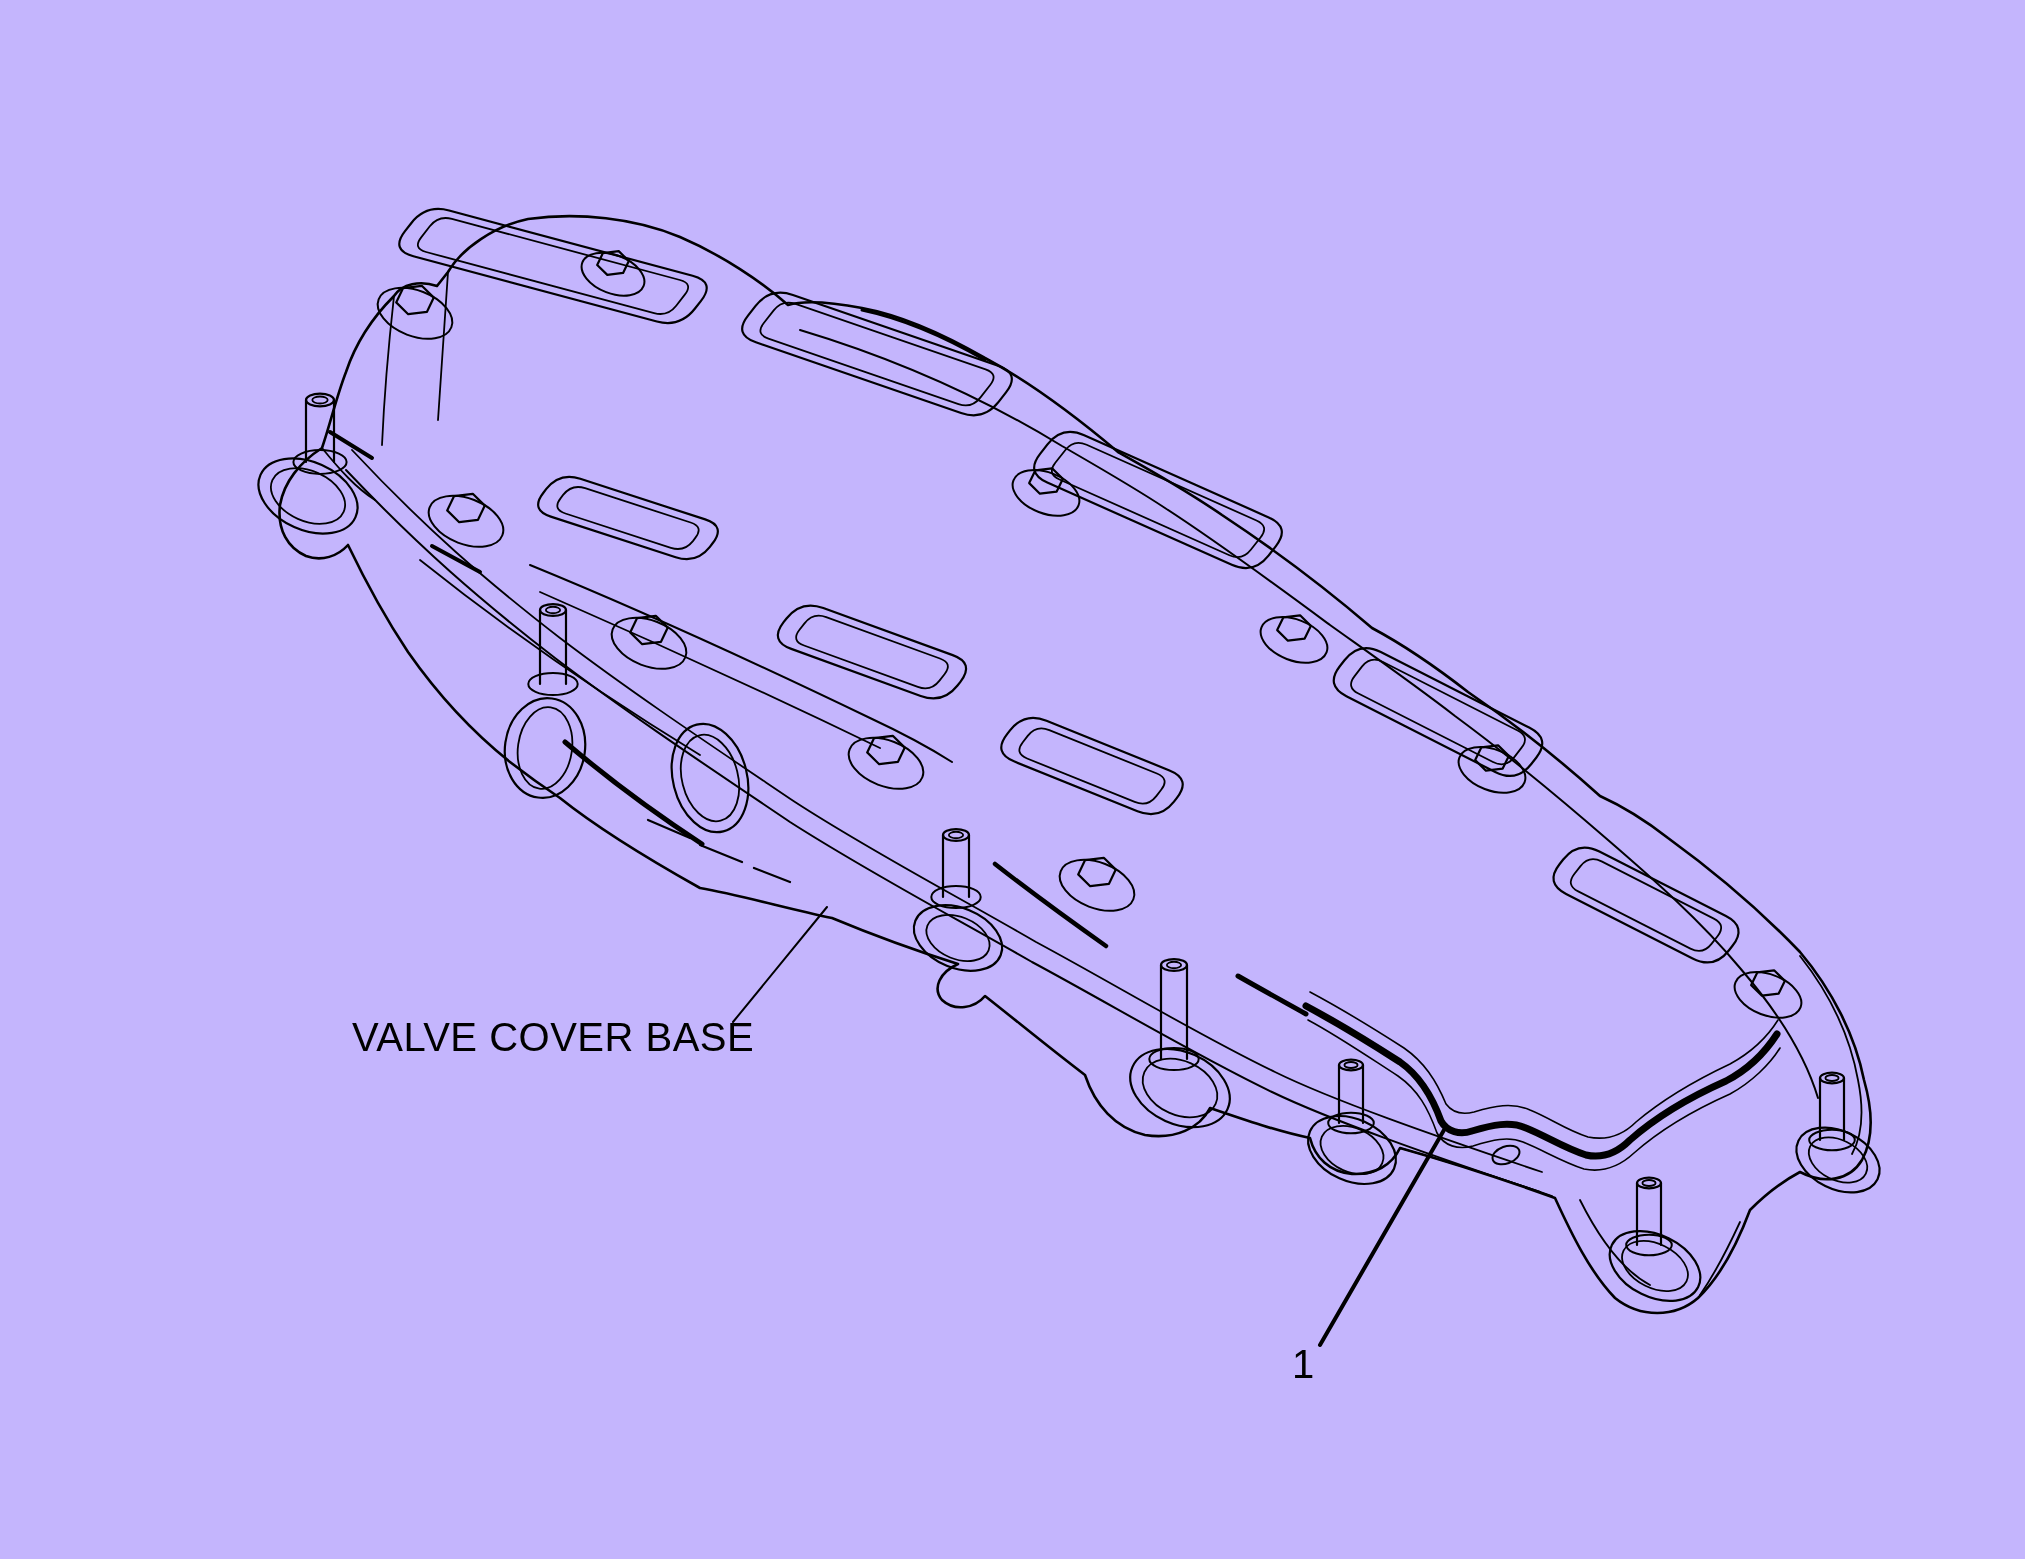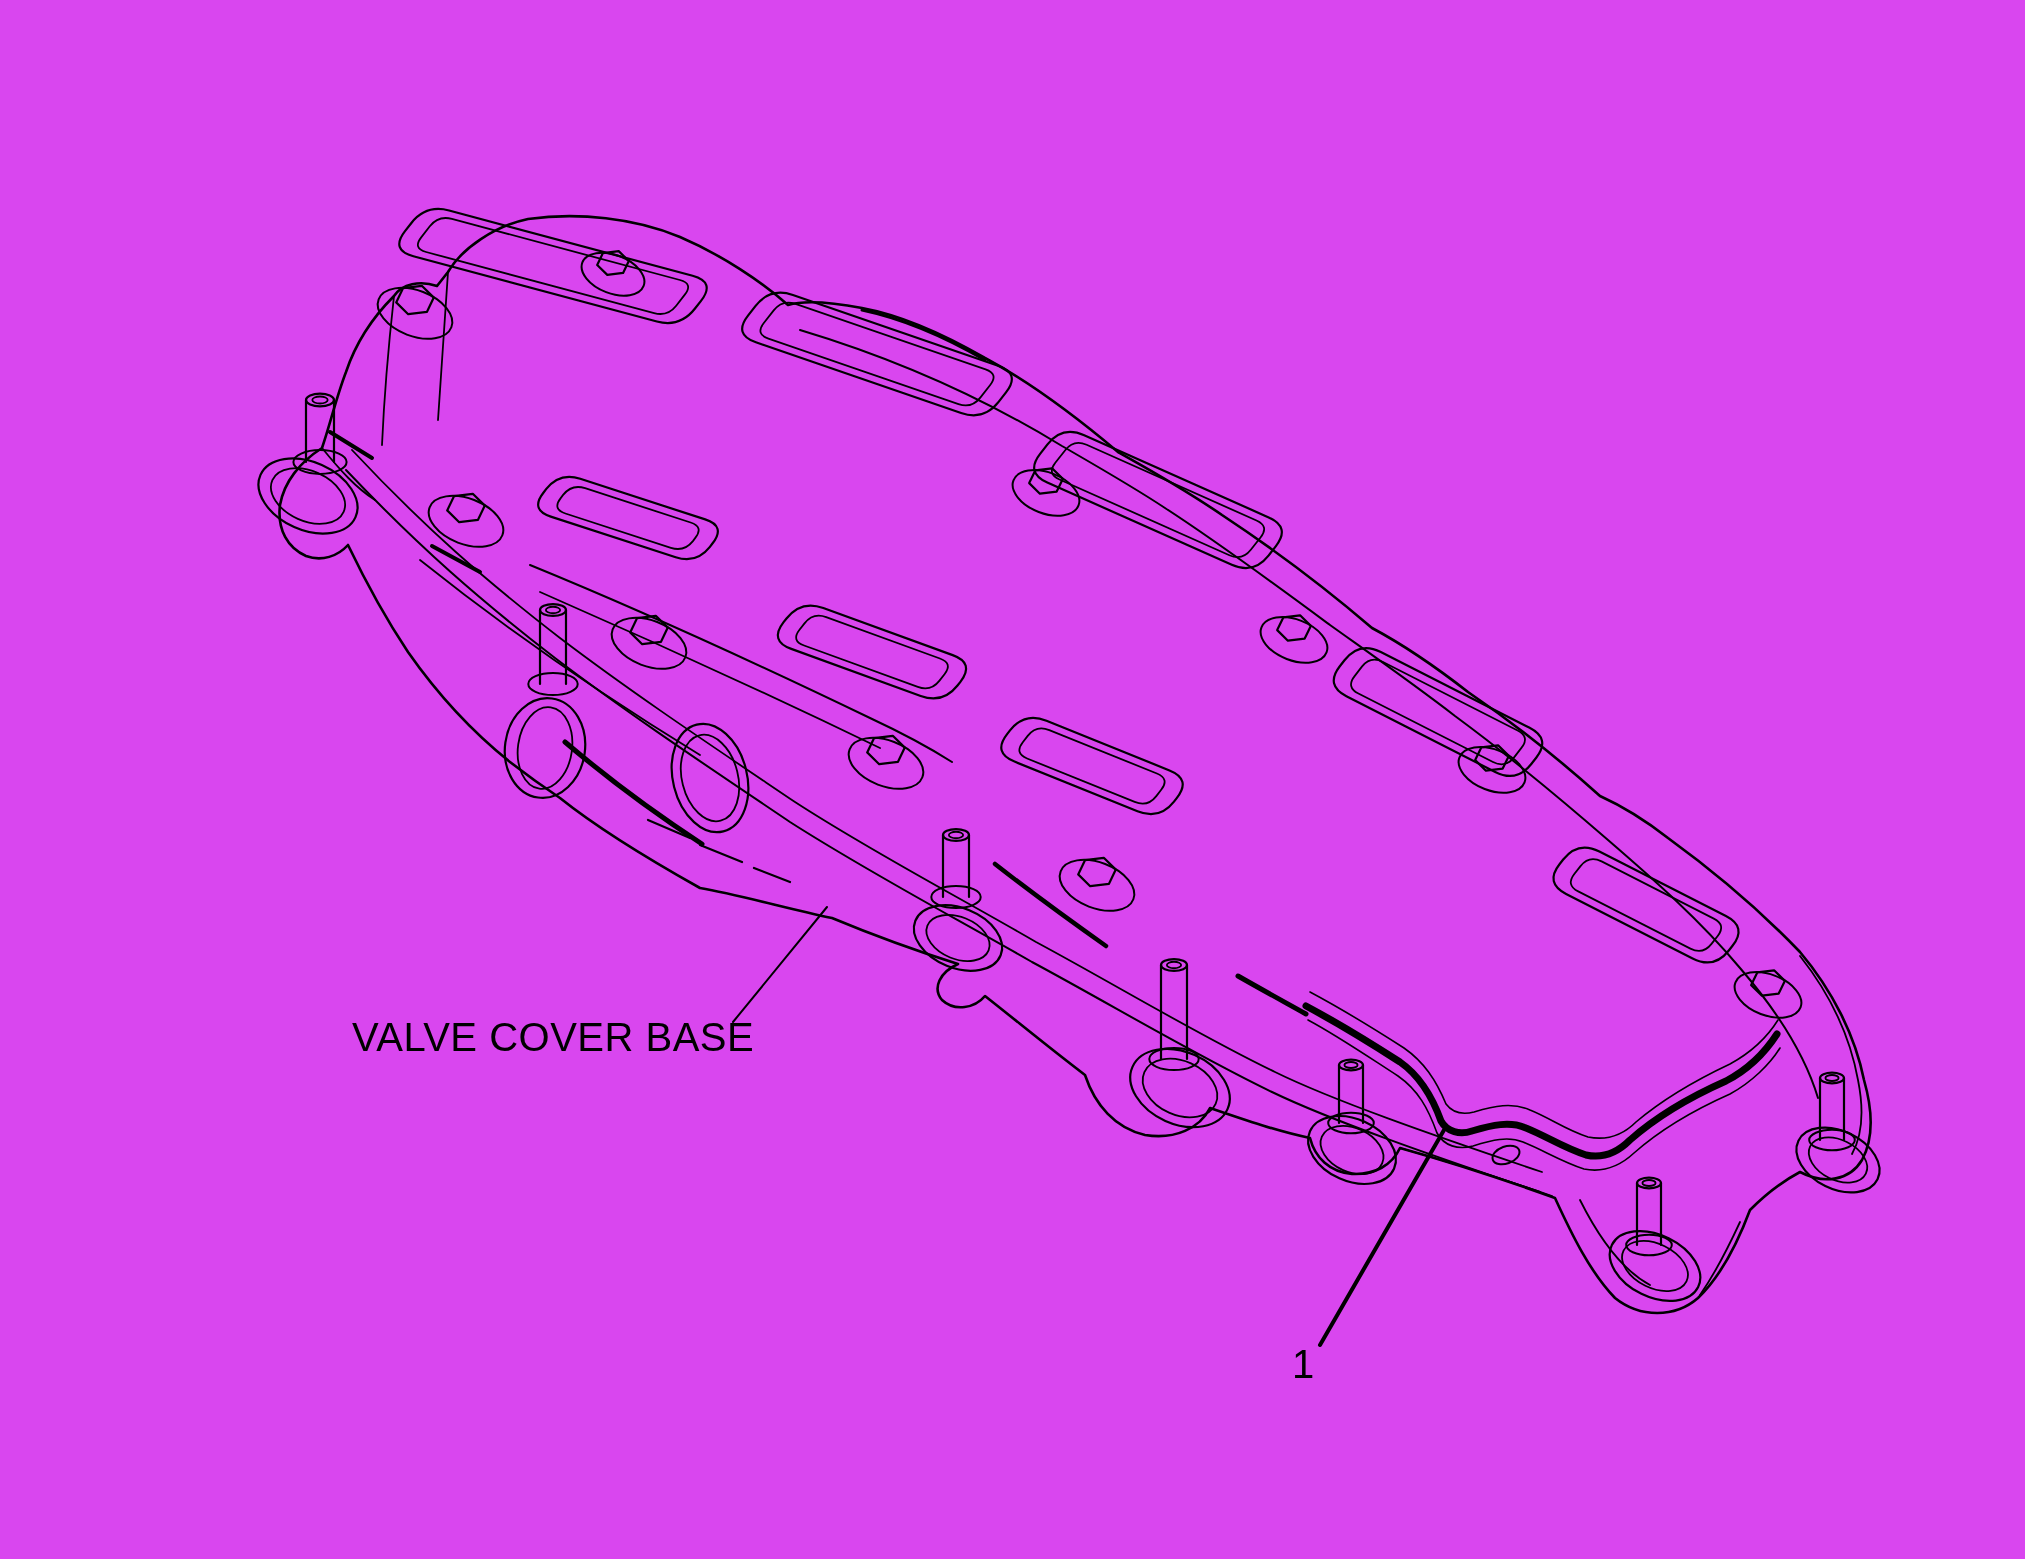--- a/index.html
+++ b/index.html
@@ -1,16 +1,16 @@
 <!DOCTYPE html>
 <html><head>
 <meta charset="utf-8">
 <style>
   html,body{margin:0;padding:0;background:#ffffff;}
-  .page{position:relative;width:2025px;height:1559px;background:#d946ef;overflow:hidden;
+  .page{position:relative;width:2025px;height:1559px;background:#c4b5fd;overflow:hidden;
         font-family:"Liberation Sans", sans-serif;}
   .page svg{display:block;position:absolute;left:0;top:0;}
   text{fill:#000;}
 </style>
 </head>
 <body>
 
 <div class="page">
   <figure style="margin:0">
     <div id="svg-mount">

